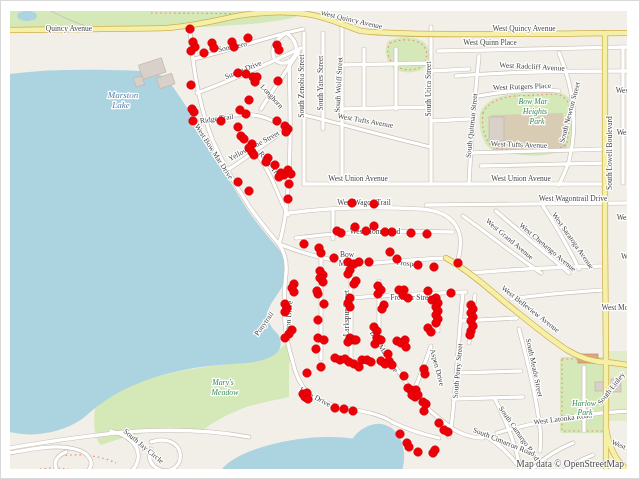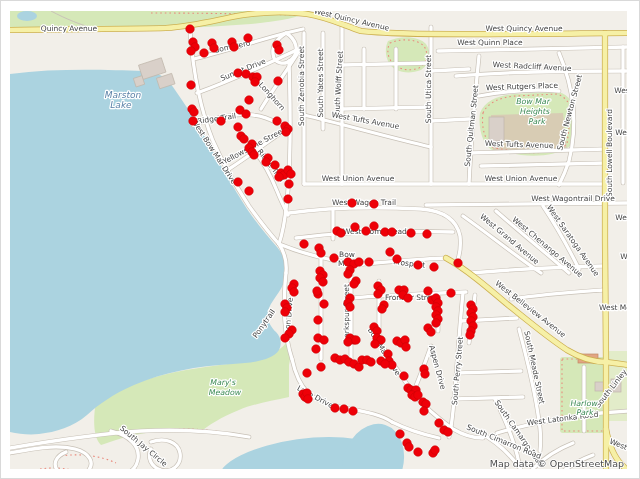--- a/index.html
+++ b/index.html
@@ -1,19 +1,19 @@
 <!DOCTYPE html>
 <html><head>
 <meta charset="utf-8">
 <style>
   html,body{margin:0;padding:0;background:#ffffff;}
   #screen{position:relative;width:640px;height:479px;background:#ffffff;
           border:1px solid #d9d9d9;box-sizing:border-box;overflow:hidden;
           font-family:"DejaVu Sans", sans-serif;}
-  #mapwrap{position:absolute;left:9px;top:10px;width:617px;height:458px;overflow:hidden;}
+  #mapwrap{position:absolute;left:9px;top:10px;width:617px;height:458px;overflow:hidden;font-family:Liberation Serif, serif;}
   svg{display:block;}
   .land{fill:#f2efe9;}
   .water{fill:#abd3e0;}
   .green{fill:#d5e8b8;}
   .green2{fill:#e2ecc9;}
   .tan{fill:#d8ccb4;}
   .bld{fill:#d9d0c9;stroke:#c0b6ab;stroke-width:.7;}
   .bldo{fill:#e2a583;stroke:#c08a66;stroke-width:.7;}
   .trail{fill:none;stroke:#e98a7d;stroke-width:1.1;stroke-dasharray:1.6 3;}
   .path2{fill:none;stroke:#c9c2b8;stroke-width:1;}

